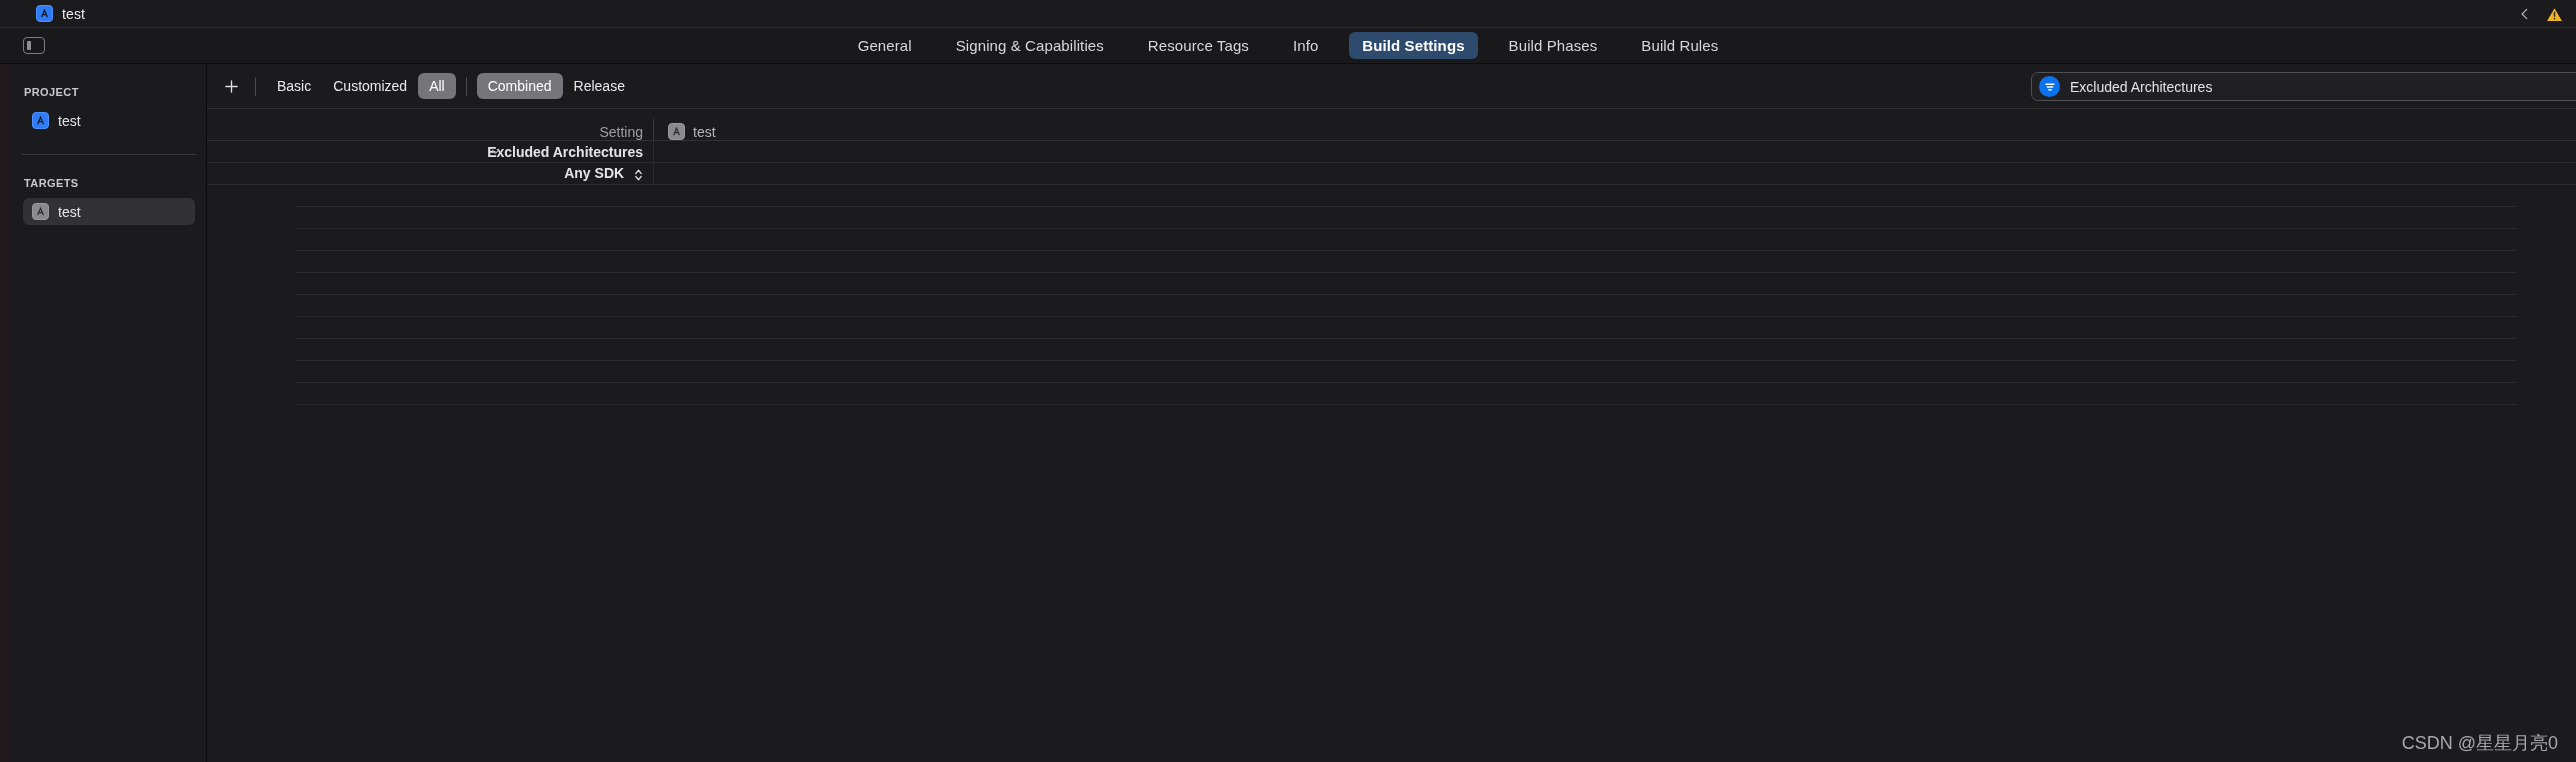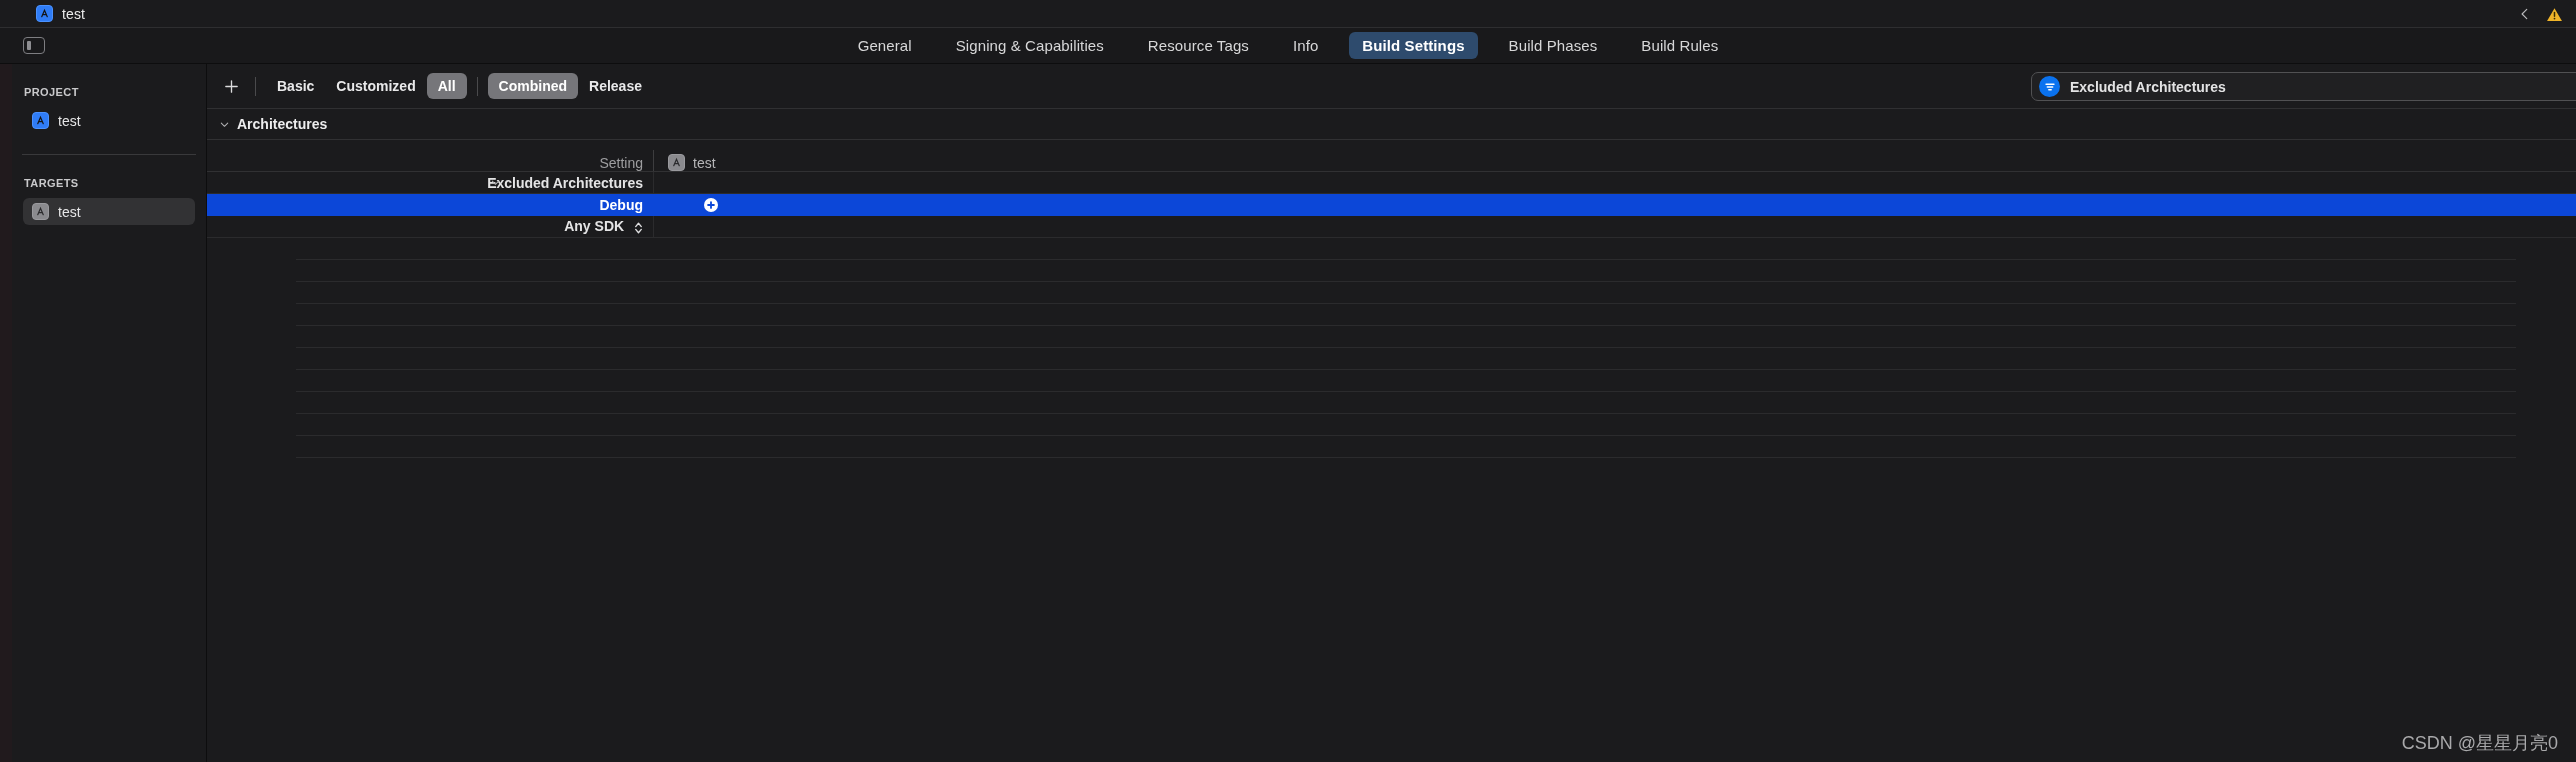--- a/index.html
+++ b/index.html
@@ -87,21 +87,21 @@
   .side-sep { height: 1px; background: #39393b; margin: 20px 10px 0 10px; }
 
   
   .content {
     position: absolute; left: 207px; top: 64px; width: 2369px; height: 699px;
     background: #1b1b1d;
   }
   .filterbar {
     position: relative; height: 45px; width: 100%;
     border-bottom: 1px solid #303032;
-    display: flex; align-items: center; font-weight: bold;
+    display: flex; align-items: center;
   }
   .plus-btn { margin-left: 10px; width: 28px; height: 28px; display: flex;
     align-items: center; justify-content: center; }
   .vdiv { width: 1px; height: 19px; background: #4a4a4c; margin: 0 10px; }
   .seg { font-size: 14px; color: #e9e9ea; padding: 5px 11px; border-radius: 6px;
     white-space: nowrap; }
   .seg.on { background: #76767a; color: #ffffff; }
 
   .searchbox {
     position: absolute; right: -12px; top: 8px; width: 557px; height: 29px;
@@ -246,28 +246,20 @@
         <svg width="12" height="12" viewBox="0 0 24 24">
             <path d="M4 6.5 H20 M6.5 12 H17.5 M9.5 17.5 H14.5" stroke="#ffffff" stroke-width="2.6" stroke-linecap="round"></path>
           </svg>
       </span>
       <span class="search-text" title="Search">Excluded Architectures</span>
     </div>
   </div>
 
   <div class="table">
 
-    <div class="group-row">
-      <span class="group-chev">
-        <svg width="11" height="11" viewBox="0 0 24 24">
-            <path d="M5 9 L12 16 L19 9" stroke="#b4b4b6" stroke-width="2.2" fill="none" stroke-linecap="round" stroke-linejoin="round"></path>
-          </svg>
-      </span>
-      <span class="group-title">Architectures</span>
-    </div>
 
     <div class="hdr-row">
       <div class="col-setting">Setting</div>
       <div class="col-div"></div>
       <div class="col-value">
         <span class="appicon gray">
           <svg width="11" height="11" viewBox="0 0 24 24">
               <path d="M6 19 L12 5 L18 19 M8.5 14.5 H15.5" stroke="#2a2a2c" stroke-width="2.6" fill="none" stroke-linecap="round"></path>
             </svg>
         </span>
@@ -279,31 +271,20 @@
       <span class="sub-chev">
         <svg width="11" height="11" viewBox="0 0 24 24">
             <path d="M5 9 L12 16 L19 9" stroke="#b4b4b6" stroke-width="2.2" fill="none" stroke-linecap="round" stroke-linejoin="round"></path>
           </svg>
       </span>
       <div class="row-label sub">Excluded Architectures</div>
       <div class="row-divline"></div>
       <div class="row-val"></div>
     </div>
 
-    <div class="row selected">
-      <div class="row-label bold">Debug</div>
-      <div class="row-divline"></div>
-      <div class="row-val">
-        <span class="plus-circle">
-          <svg width="10" height="10" viewBox="0 0 24 24">
-              <path d="M12 5 V19 M5 12 H19" stroke="#0c47d8" stroke-width="4.4" stroke-linecap="round"></path>
-            </svg>
-        </span>
-      </div>
-    </div>
 
 
     <div class="row sep">
       <div class="row-label bold">
         <span>Any SDK</span>
         <span class="stepper">
           <svg width="9" height="14" viewBox="0 0 12 20">
               <path d="M2 8 L6 3.2 L10 8" stroke="#e0e0e1" stroke-width="1.9" fill="none" stroke-linecap="round" stroke-linejoin="round"></path>
               <path d="M2 12 L6 16.8 L10 12" stroke="#e0e0e1" stroke-width="1.9" fill="none" stroke-linecap="round" stroke-linejoin="round"></path>
             </svg>

